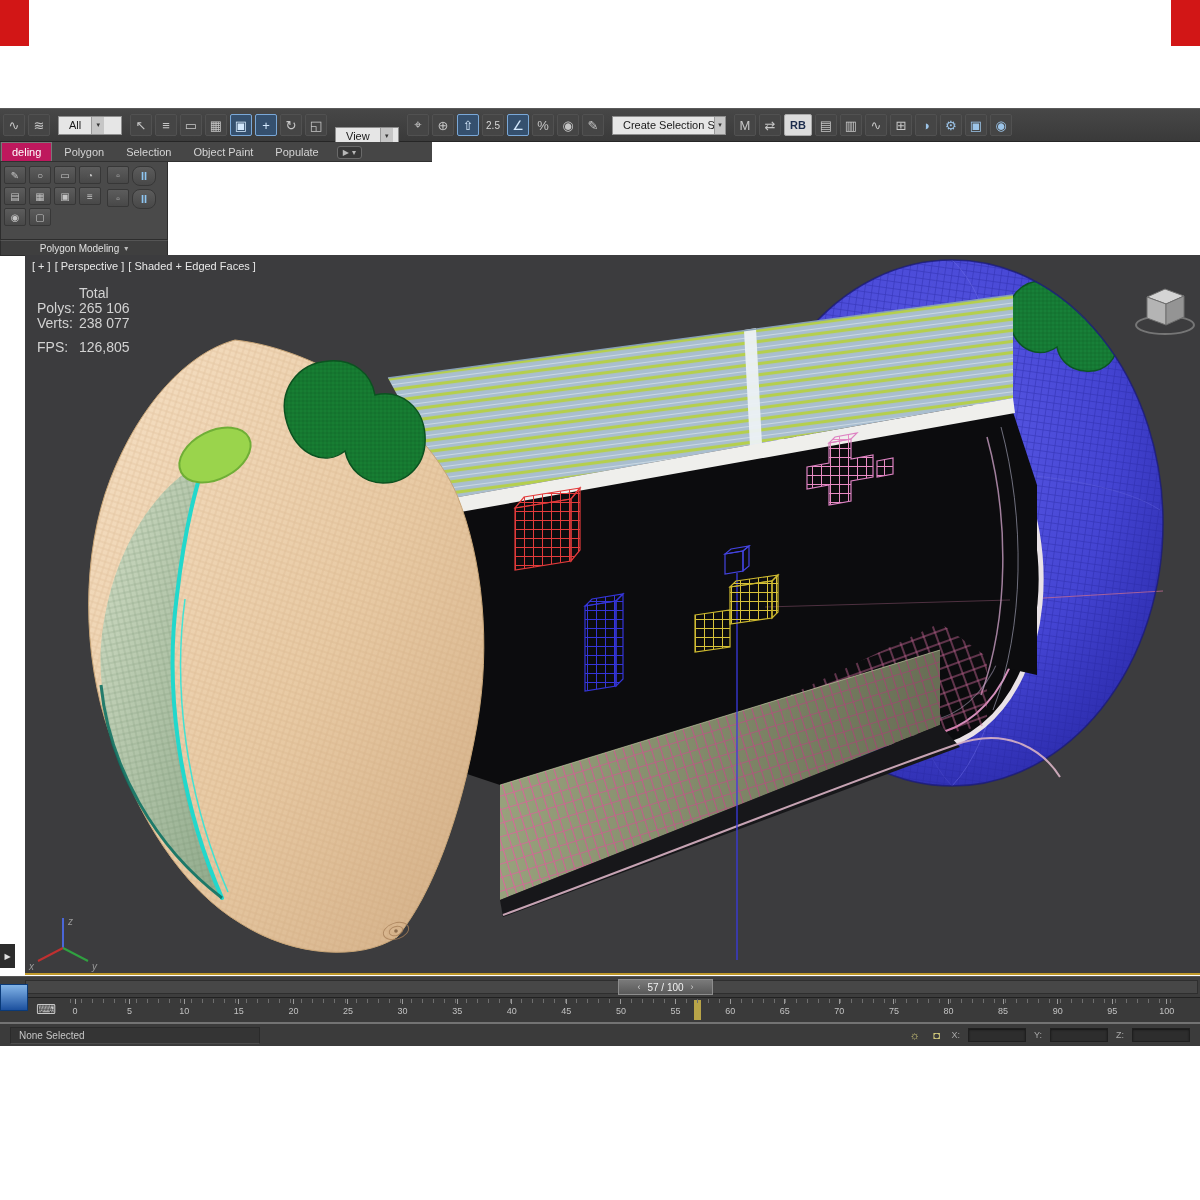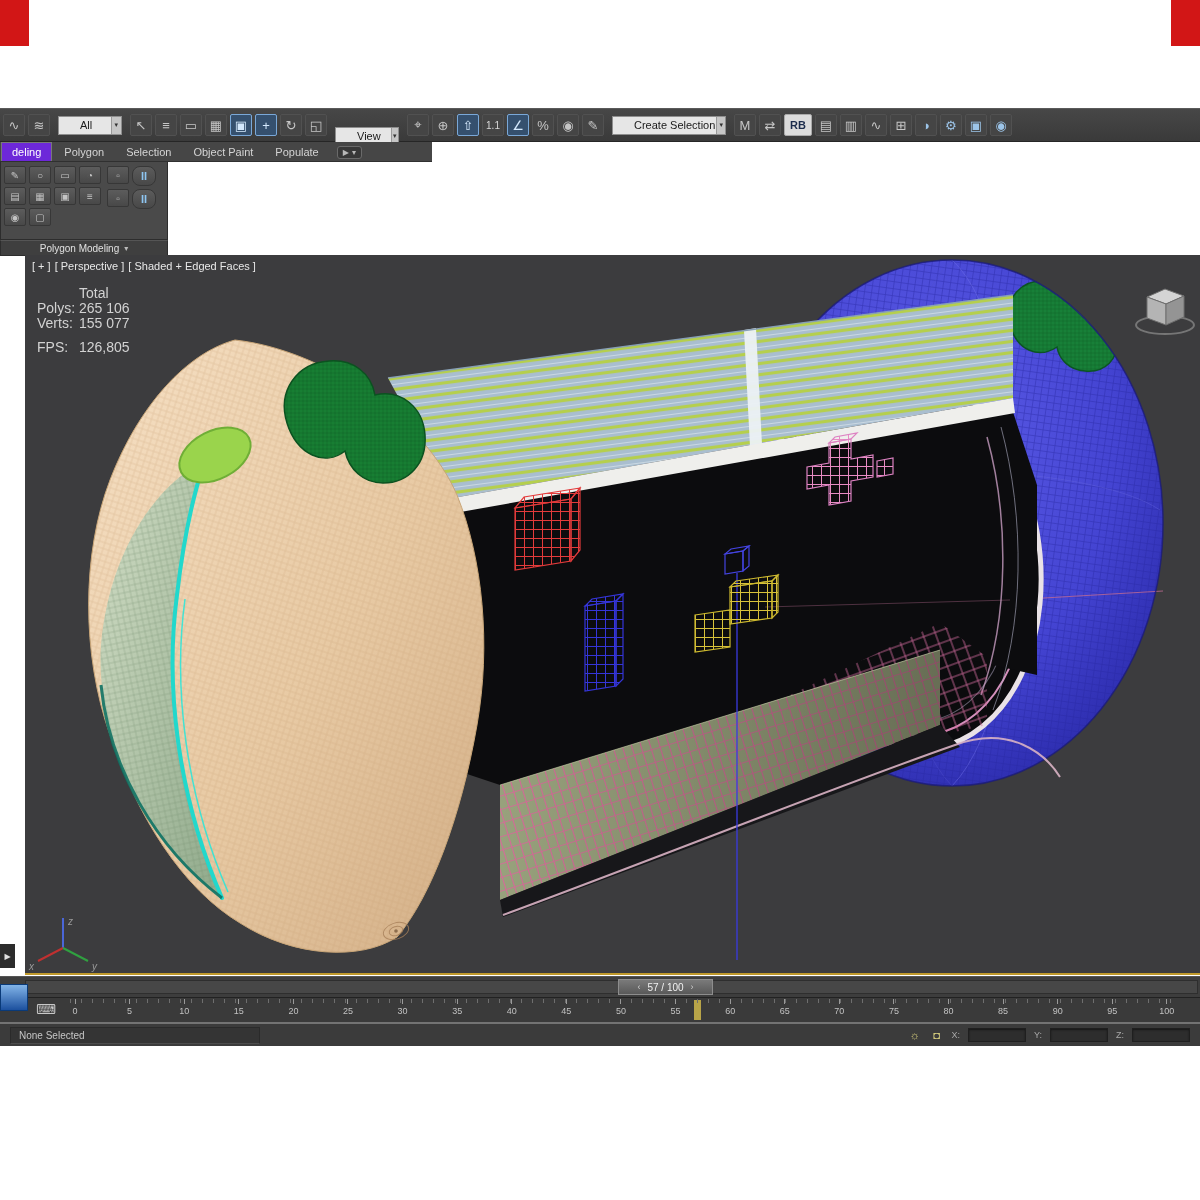--- a/index.html
+++ b/index.html
@@ -16,31 +16,31 @@
     border-bottom:1px solid #262626; display:flex; align-items:center; padding:0 3px; gap:3px; }
   .tb-group { display:flex; gap:3px; align-items:center; }
   .tb-icon { width:22px; height:22px; display:flex; align-items:center; justify-content:center;
     color:#c6c6c6; font-size:13px; background:#454545; border:1px solid #515151; border-radius:2px; cursor:default; }
   .tb-icon.active { background:#35506e; border-color:#7aa8d8; color:#d4e8fc; }
   .tb-icon.blue { color:#9cc4e8; }
   .tb-icon.txt { font-size:10px; color:#d8d8d8; }
   .tb-icon.chip { width:auto; padding:8px 5px; background:#dcdcdc; color:#1c2c4c; font-weight:bold; font-size:11px; border-color:#aaa; }
   .tb-dd { height:19px; background:#e6e6e6; color:#1a1a1a; font-size:11px; display:flex;
     align-items:center; border:1px solid #8e8e8e; margin:0 5px; cursor:default; }
-  .tb-dd .lbl { padding:0 21px; white-space:nowrap; overflow:hidden; }
+  .tb-dd .lbl { padding:0 10px; white-space:nowrap; overflow:hidden; }
   .tb-dd .dd-ar { width:13px; height:100%; background:#c6c6c6; border-left:1px solid #999;
     display:flex; align-items:center; justify-content:center; font-size:7px; color:#333; }
   .tb-dd.w-filter { width:64px; } .tb-dd.w-view { width:64px;margin-top:22px; } .tb-dd.w-selset { width:114px; }
 
   
   .ribbon-tabs { position:absolute; top:142px; left:0; width:432px; height:20px;
     background:#464646; border-bottom:1px solid #303030; display:flex; align-items:flex-end; padding-left:1px; }
   .tabs-list { display:flex; gap:2px; align-items:flex-end; }
   .rib-tab { padding:3px 10px 3px; font-size:11px; color:#d4d4d4; white-space:nowrap; }
-  .rib-tab.active { background:#6d28d9; border:1px solid #787878; border-bottom:none; color:#fff; }
+  .rib-tab.active { background:#be185d; border:1px solid #787878; border-bottom:none; color:#fff; }
   .rib-cam { display:flex; align-items:center; gap:3px; margin:0 0 2px 8px; background:#383838;
     border:1px solid #6a6a6a; border-radius:3px; padding:1px 5px; color:#b8b8b8; font-size:8px; }
 
   
   .poly-panel { position:absolute; top:162px; left:0; width:168px; height:78px;
     background:#4a4a4a; border:1px solid #2d2d2d; border-top:none; padding:4px 3px; display:flex; gap:6px; }
   .pm-left { display:flex; flex-direction:column; gap:3px; }
   .pm-row { display:flex; gap:3px; }
   .pm-icon { width:22px; height:18px; background:linear-gradient(#5c5c5c,#484848);
     border:1px solid #373737; border-radius:2px; color:#c4c4c4; font-size:10px;
@@ -127,21 +127,21 @@
         <span class="tb-icon">◱</span>
       </div>
     <div class="tb-dd w-view">
       <span class="lbl">View</span>
       <span class="dd-ar">▾</span>
     </div>
     <div class="tb-group">
         <span class="tb-icon">⌖</span>
         <span class="tb-icon">⊕</span>
         <span class="tb-icon active">⇧</span>
-        <span class="tb-icon txt">1.1</span>
+        <span class="tb-icon txt">2.5</span>
         <span class="tb-icon active">∠</span>
         <span class="tb-icon">%</span>
         <span class="tb-icon">◉</span>
         <span class="tb-icon">✎</span>
       </div>
     <div class="tb-dd w-selset">
       <span class="lbl">Create Selection Se</span>
       <span class="dd-ar">▾</span>
     </div>
     <div class="tb-group">
@@ -387,21 +387,21 @@
       <span>[ Perspective ]</span>
       <span>[ Shaded + Edged Faces ]</span>
     </div>
 
     <div class="vp-stats">
       <span></span>
         <span>Total</span>
       <span>Polys:</span>
         <span>265 106</span>
       <span>Verts:</span>
-        <span>155 077</span>
+        <span>238 077</span>
       <span class="gap"></span>
         <span class="gap"></span>
       <span>FPS:</span>
         <span>126,805</span>
     </div>
   </div>
 
   <div class="expand-arrow">▶</div>
 
   <div class="time-slider">

